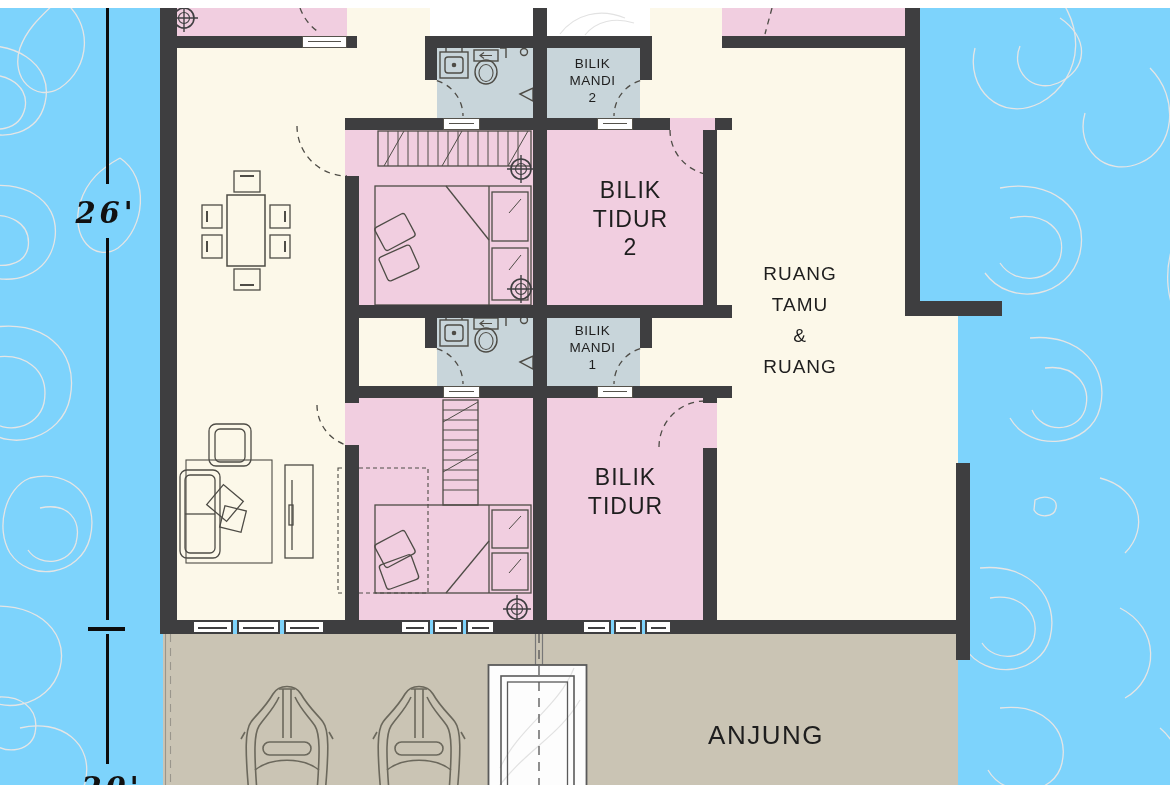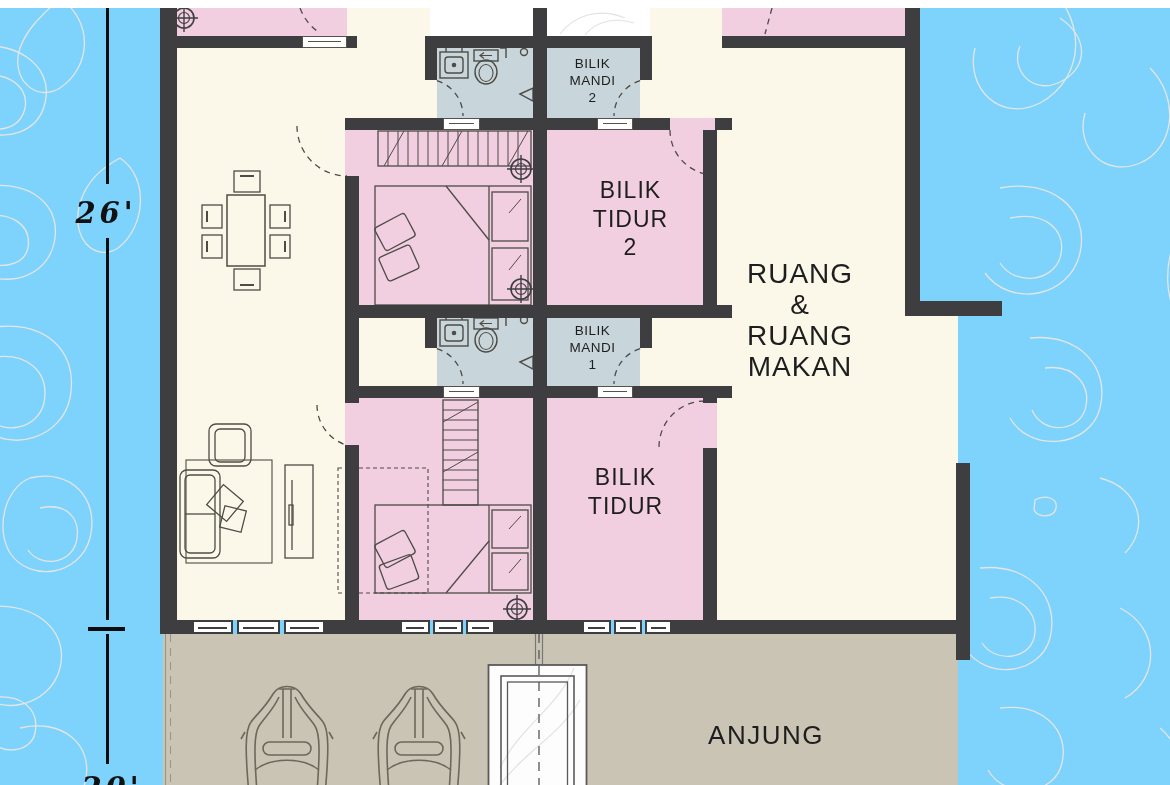--- a/index.html
+++ b/index.html
@@ -8,21 +8,21 @@
   .fl{position:absolute;}
   .w{position:absolute;background:#3e3e40;}
   .win{position:absolute;background:#ffffff;border:2px solid #3e3e40;box-sizing:border-box;}
   .win::after{content:"";position:absolute;left:4px;right:4px;top:45%;border-top:2px solid #3e3e40;}
   .sill{position:absolute;background:#ffffff;border:1px solid #55524b;box-sizing:border-box;}
   .sill::after{content:"";position:absolute;left:5px;right:5px;top:40%;border-top:1.5px solid #55524b;}
   .patch{position:absolute;background:#f1cee0;}
   .lbl{position:absolute;text-align:center;color:#1e1e1e;}
   .lbl-sm{font-size:13.5px;line-height:17px;letter-spacing:.5px;}
   .lbl-md{font-size:23px;line-height:28.5px;letter-spacing:1px;}
-  .lbl-lg{font-size:28px;line-height:31px;letter-spacing:1px;}
+  .lbl-lg{font-size:19px;line-height:31px;letter-spacing:1px;}
   .lbl-xl{font-size:26px;line-height:30px;letter-spacing:1.5px;}
   .dim{position:absolute;background:#0c0c0c;}
   .dimtxt{position:absolute;font-family:"DejaVu Serif",serif;font-style:italic;font-weight:bold;
           font-size:29px;letter-spacing:4px;color:#111;text-align:center;}
   svg{position:absolute;left:0;top:0;}
 </style>
 </head>
 <body>
 
 <div id="canvas">
@@ -285,23 +285,23 @@
     <div>BILIK</div>
     <div>MANDI</div>
     <div>1</div>
   </div>
   <div class="lbl lbl-md" style="left:548px;top:455px;width:155px;">
     <div>BILIK</div>
     <div>TIDUR</div>
   </div>
   <div class="lbl lbl-lg" style="left:715px;top:250px;width:170px;">
     <div>RUANG</div>
+    <div>TAMU</div>
     <div>&amp;</div>
     <div>RUANG</div>
-    <div>MAKAN</div>
   </div>
   <div class="lbl lbl-xl" style="left:686px;top:712px;width:160px;">ANJUNG</div>
 
   <div class="dim" style="left:106px;top:0;width:3px;height:176px;"></div>
   <div class="dim" style="left:106px;top:230px;width:3px;height:382px;"></div>
   <div class="dim" style="left:88px;top:619px;width:37px;height:3.5px;"></div>
   <div class="dim" style="left:106px;top:626px;width:3px;height:130px;"></div>
   <div class="dimtxt" style="left:64px;top:188px;width:84px;">26'</div>
   <div class="dimtxt" style="left:70px;top:763px;width:84px;">20'</div>
 

